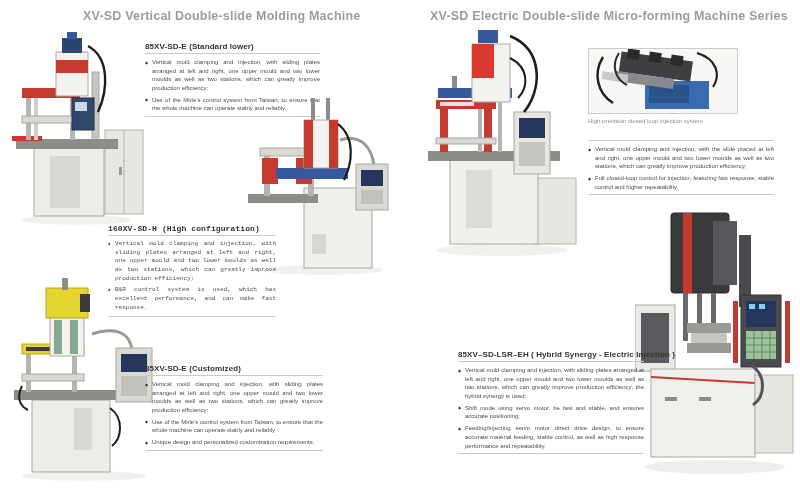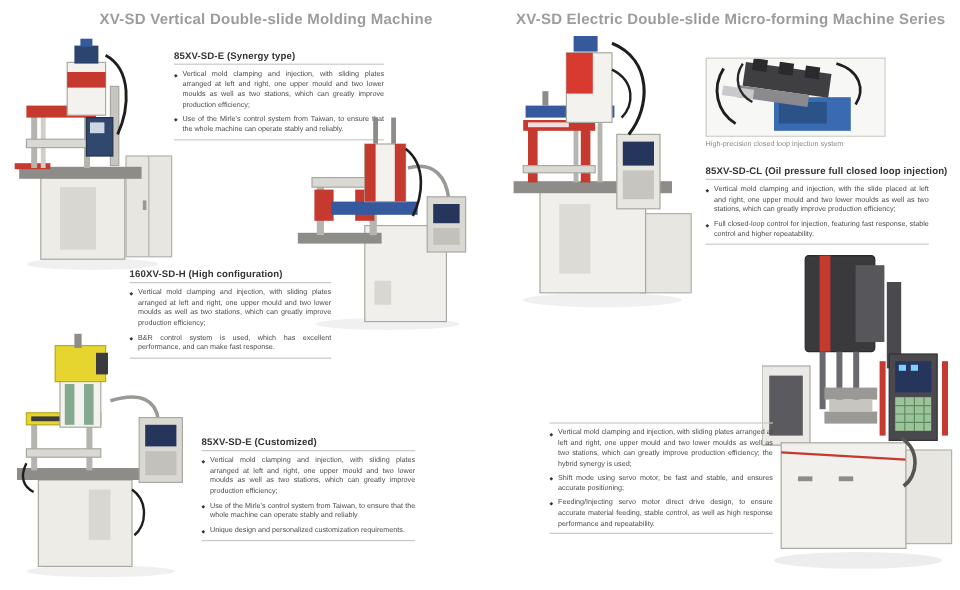--- a/index.html
+++ b/index.html
@@ -57,21 +57,21 @@
       <rect x="44" y="28" width="32" height="13" fill="#c5392f"></rect>
       <rect x="50" y="6" width="20" height="15" fill="#2c4470"></rect>
       <rect x="55" y="0" width="10" height="7" fill="#35599c"></rect>
       <rect x="60" y="66" width="22" height="32" fill="#31486e" stroke="#22304a"></rect>
       <rect x="63" y="70" width="12" height="9" fill="#cdd6e4"></rect>
       <path d="M76,14 C98,26 96,58 86,80" fill="none" stroke="#1e1e1e" stroke-width="2.4"></path>
     </svg>
   </div>
 
   <div class="tblock" style="left:145px; top:42px; width:175px;">
-    <div class="heading">85XV-SD-E (Synergy type)</div>
+    <div class="heading">85XV-SD-E (Standard lower)</div>
     <div class="rule"></div>
     <div class="bullet">
       <span class="bmark">◆</span>
       <span>Vertical mold clamping and injection, with sliding plates arranged at left and right, one upper mould and two lower moulds as well as two stations, which can greatly improve production efficiency;</span>
     </div>
     <div class="bullet">
       <span class="bmark">◆</span>
       <span>Use of the Mirle's control system from Taiwan, to ensure that the whole machine can operate stably and reliably.</span>
     </div>
     <div class="rule bottom"></div>
@@ -95,21 +95,21 @@
       <rect x="56" y="28" width="9" height="48" fill="#c5392f"></rect>
       <rect x="81" y="28" width="9" height="48" fill="#c5392f"></rect>
       <path d="M92,48 C114,42 124,56 126,74" fill="none" stroke="#9a9995" stroke-width="3"></path>
       <rect x="108" y="72" width="32" height="46" fill="#d9d8d3" stroke="#a9a8a2"></rect>
       <rect x="113" y="78" width="22" height="16" fill="#25355c"></rect>
       <rect x="113" y="98" width="22" height="14" fill="#c2c1bc"></rect>
       <path d="M90,32 C108,46 104,72 96,88" fill="none" stroke="#1e1e1e" stroke-width="2.2"></path>
     </svg>
   </div>
 
-  <div class="tblock" style="left:108px; top:224px; width:168px;">
+  <div class="tblock" style="left:108px; top:224px; width:168px;font-family:Liberation Mono, monospace;">
     <div class="heading">160XV-SD-H (High configuration)</div>
     <div class="rule"></div>
     <div class="bullet">
       <span class="bmark">◆</span>
       <span>Vertical mold clamping and injection, with sliding plates arranged at left and right, one upper mould and two lower moulds as well as two stations, which can greatly improve production efficiency;</span>
     </div>
     <div class="bullet">
       <span class="bmark">◆</span>
       <span>B&amp;R control system is used, which has excellent performance, and can make fast response.</span>
     </div>
@@ -135,21 +135,21 @@
       <rect x="66" y="16" width="10" height="18" fill="#3b3b3d"></rect>
       <path d="M78,56 C104,48 116,56 118,72" fill="none" stroke="#9a9995" stroke-width="3"></path>
       <rect x="102" y="70" width="36" height="54" fill="#d9d8d3" stroke="#a9a8a2"></rect>
       <rect x="107" y="76" width="26" height="18" fill="#25355c"></rect>
       <rect x="107" y="98" width="26" height="20" fill="#c2c1bc"></rect>
       <path d="M8,108 C2,120 6,128 14,132" fill="none" stroke="#1e1e1e" stroke-width="2"></path>
       <path d="M96,130 C110,140 108,160 98,168" fill="none" stroke="#1e1e1e" stroke-width="2"></path>
     </svg>
   </div>
 
-  <div class="tblock" style="left:168px; top:364px; width:178px;">
+  <div class="tblock" style="left:145px; top:364px; width:178px;">
     <div class="heading">85XV-SD-E (Customized)</div>
     <div class="rule"></div>
     <div class="bullet">
       <span class="bmark">◆</span>
       <span>Vertical mold clamping and injection, with sliding plates arranged at left and right, one upper mould and two lower moulds as well as two stations, which can greatly improve production efficiency;</span>
     </div>
     <div class="bullet">
       <span class="bmark">◆</span>
       <span>Use of the Mirle's control system from Taiwan, to ensure that the whole machine can operate stably and reliably</span>
     </div>
@@ -203,21 +203,20 @@
         <rect x="14" y="30" width="26" height="8" fill="#c9c9cc"></rect>
       </g>
       <path d="M14,8 C4,24 8,44 24,54" fill="none" stroke="#1e1e1e" stroke-width="2.4"></path>
       <path d="M108,4 C128,10 132,26 124,38" fill="none" stroke="#1e1e1e" stroke-width="2.2"></path>
       <path d="M30,4 C22,16 26,30 38,36" fill="none" stroke="#2a2a2c" stroke-width="2"></path>
     </svg>
   </div>
   <div class="photo-caption" style="left:588px; top:118px;">High-precision closed loop injection system</div>
 
   <div class="tblock" style="left:588px; top:138px; width:186px;">
-    <div class="heading">85XV-SD-CL (Oil pressure full closed loop injection)</div>
     <div class="rule"></div>
     <div class="bullet">
       <span class="bmark">◆</span>
       <span>Vertical mold clamping and injection, with the slide placed at left and right, one upper mould and two lower moulds as well as two stations, which can greatly improve production efficiency;</span>
     </div>
     <div class="bullet">
       <span class="bmark">◆</span>
       <span>Full closed-loop control for injection, featuring fast response, stable control and higher repeatability.</span>
     </div>
     <div class="rule bottom"></div>
@@ -254,20 +253,21 @@
       <rect x="16" y="164" width="104" height="88" fill="#f1f0ec" stroke="#a9a8a2"></rect>
       <path d="M16,172 L120,178" stroke="#c5392f" stroke-width="2" fill="none"></path>
       <rect x="30" y="192" width="12" height="4" fill="#8d8c88"></rect>
       <rect x="64" y="192" width="12" height="4" fill="#8d8c88"></rect>
       <rect x="120" y="170" width="38" height="78" fill="#e7e6e1" stroke="#b3b2ad"></rect>
       <path d="M116,160 C132,170 130,192 118,200" fill="none" stroke="#555555" stroke-width="3"></path>
     </svg>
   </div>
 
   <div class="tblock" style="left:458px; top:350px; width:186px;">
+    <div class="heading">85XV–SD-LSR–EH ( Hybrid Synergy - Electric Injection )</div>
     <div class="rule"></div>
     <div class="bullet">
       <span class="bmark">◆</span>
       <span>Vertical mold clamping and injection, with sliding plates arranged at left and right, one upper mould and two lower moulds as well as two stations, which can greatly improve production efficiency; the hybrid synergy is used;</span>
     </div>
     <div class="bullet">
       <span class="bmark">◆</span>
       <span>Shift mode using servo motor, be fast and stable, and ensures accurate positioning;</span>
     </div>
     <div class="bullet">

